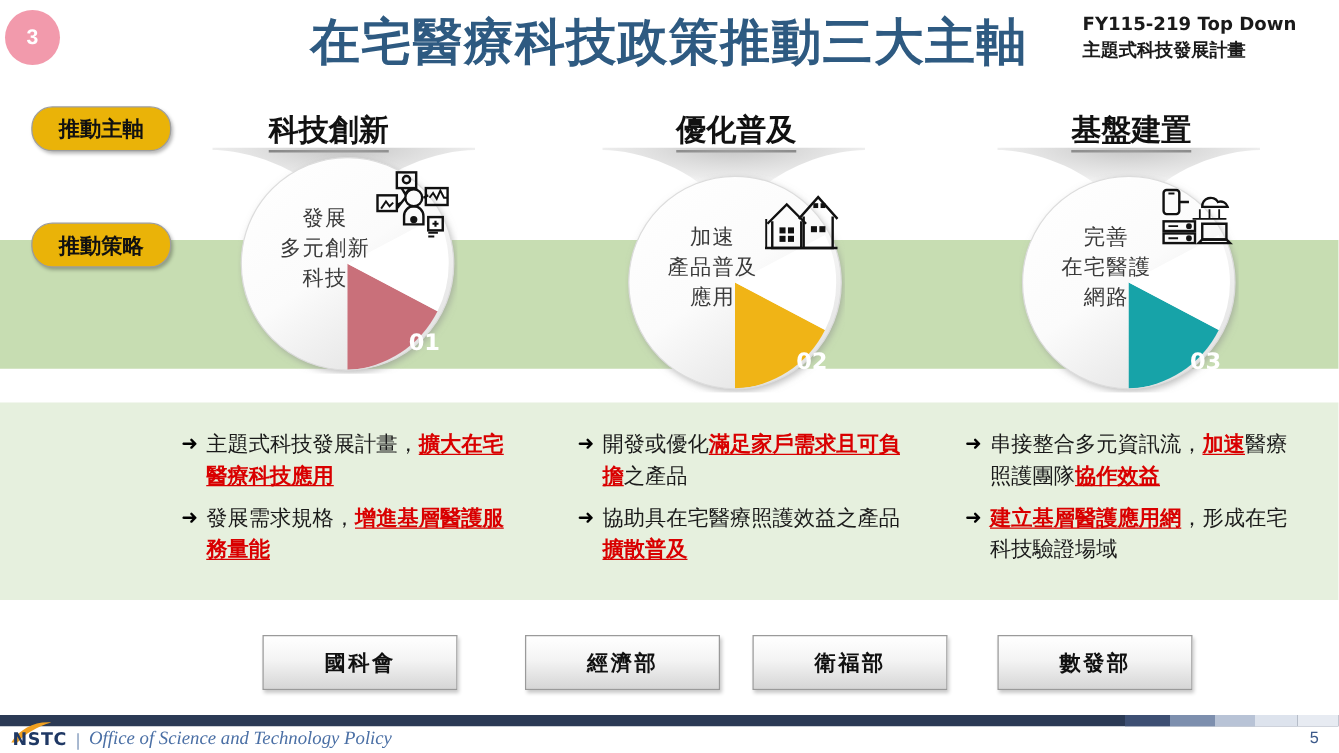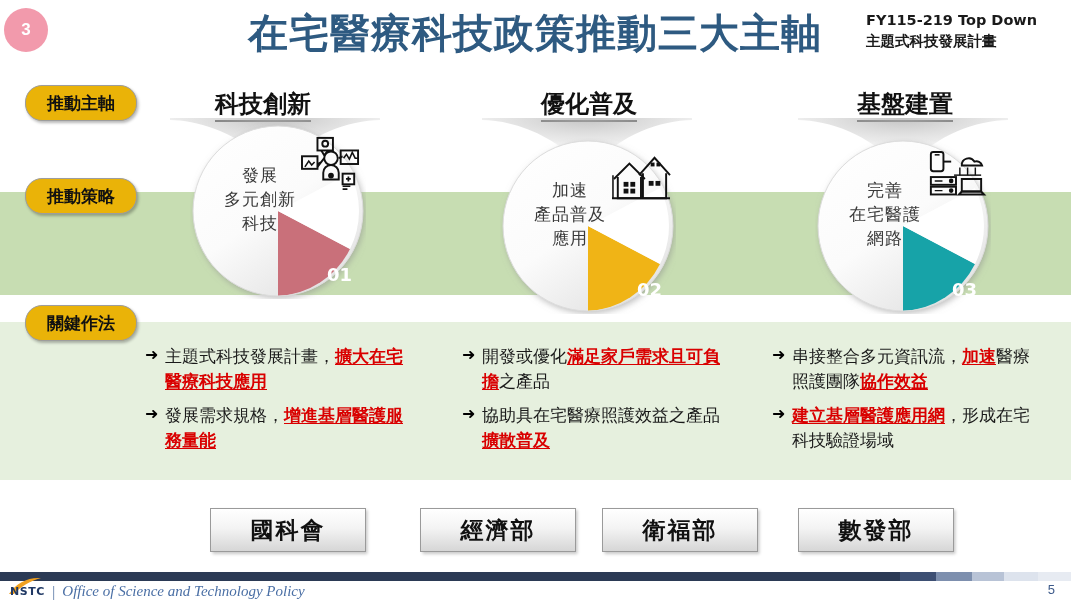--- a/index.html
+++ b/index.html
@@ -119,40 +119,40 @@
   .act-text{flex:1 1 auto;}
   .hl{color:#d90000;font-weight:bold;text-decoration:underline;text-underline-offset:2px;}
 
   
   .min-box{
     position:absolute;top:508px;width:154px;height:42px;
     border:1.3px solid #9a9a9a;
     background:linear-gradient(#ffffff 0%,#f4f4f4 45%,#d6d6d6 100%);
     box-shadow:1.5px 2px 3px rgba(0,0,0,.22);
     display:flex;align-items:center;justify-content:center;
-    font-size:23px;font-weight:bold;color:#111;letter-spacing:2px;
+    font-size:17px;font-weight:bold;color:#111;letter-spacing:2px;
     font-family:"DejaVu Sans","Liberation Sans",sans-serif;
   }
   #min-0{left:210px;}
   #min-1{left:420px;}
   #min-2{left:602px;}
   #min-3{left:798px;}
 
   
   .footer-bar{
     position:absolute;left:0;top:572px;width:1071px;height:9px;
     background:#2b3a55;
   }
   .footer-seg{position:absolute;top:572px;height:9px;}
   .footer-logo{
     position:absolute;left:10px;top:583px;
     display:flex;align-items:center;gap:7px;
   }
   .nstc{
-    font-size:11px;font-weight:bold;color:#1f3864;letter-spacing:.5px;
+    font-size:14px;font-weight:bold;color:#1f3864;letter-spacing:.5px;
     font-family:"DejaVu Sans","Liberation Sans",sans-serif;
     text-align:right;
   }
   .nstc-div{color:#8aa0c0;font-size:14px;}
   .nstc-sub{
     font-size:15px;color:#4a6fa5;font-style:italic;
     font-family:"Liberation Serif","DejaVu Serif",serif;
   }
   .swoosh{position:absolute;left:8px;top:577px;}
   .page-num{
@@ -172,21 +172,20 @@
   <div class="page-badge">3</div>
 
   <div class="title">在宅醫療科技政策推動三大主軸</div>
   <div class="title-sub">
     <div>FY115-219 Top Down</div>
     <div class="l2">主題式科技發展計畫</div>
   </div>
 
   <div class="pill" id="pill-0">推動主軸</div>
   <div class="pill" id="pill-1">推動策略</div>
-  <div class="pill" id="pill-2">關鍵作法</div>
 
   <div class="col-head" id="head-0"><span>科技創新</span></div>
   <div class="col-head" id="head-1"><span>優化普及</span></div>
   <div class="col-head" id="head-2"><span>基盤建置</span></div>
 
   <svg class="funnel" id="funnel-0" viewBox="0 0 230 48">
     <defs>
         <radialGradient id="fg0" cx="50%" cy="0%" r="78%">
       <stop offset="0%" stop-color="#b8b8b8" stop-opacity=".85"></stop>
       <stop offset="60%" stop-color="#d6d6d6" stop-opacity=".5"></stop>

